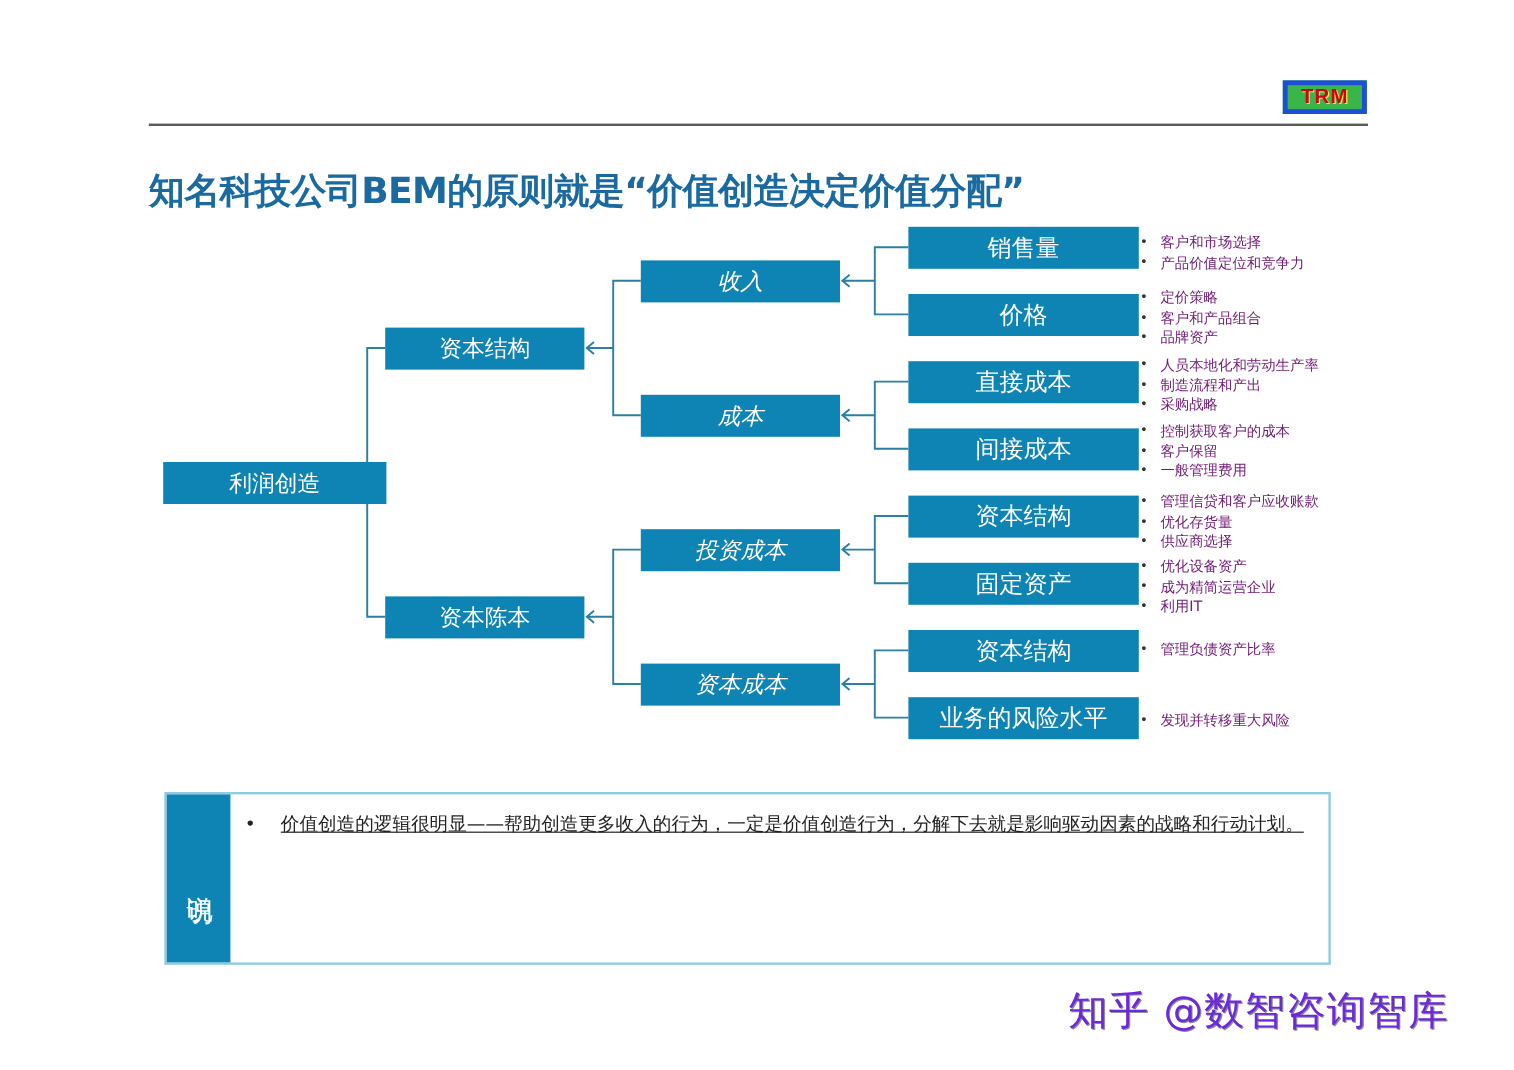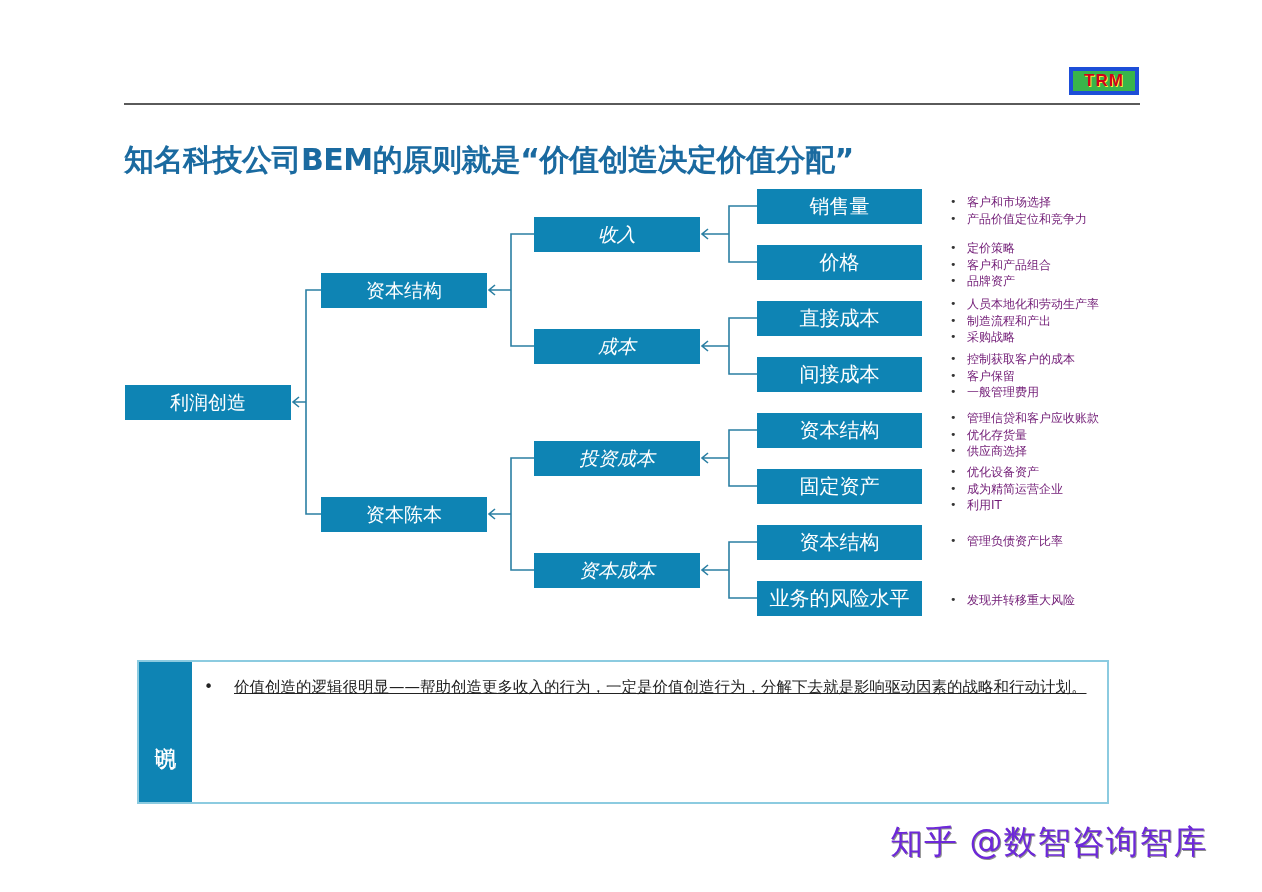--- a/index.html
+++ b/index.html
@@ -11,24 +11,24 @@
   .logo span { font-family: "Liberation Sans", sans-serif; font-weight: bold; font-size: 17px; color: #d0021b; letter-spacing: 1px;
                text-shadow: 1px 1px 0 #ffeb3b; }
   .top-rule { position: absolute; left: 124px; top: 103px; width: 1016px; height: 2px; background: #5a5a5a; }
 
   .title { position: absolute; left: 124px; top: 100px; width: 740px; font-size: 30px; font-weight: bold;
            color: #1a6aa0; line-height: 40px; letter-spacing: -0.5px; margin-top: 40px; }
 
   .tree { position: absolute; left: 0; top: 0; width: 1262px; height: 892px; }
   .node { position: absolute; background: #0e84b4; color: #ffffff; display: flex; align-items: center; justify-content: center;
           font-size: 19px; height: 35px; white-space: nowrap; }
-  .l0 { left: 125px; width: 166px; }
+  .l0 { left: 136px; width: 186px; }
   .l1 { left: 321px; width: 166px; }
   .l2 { left: 534px; width: 166px; font-style: italic; }
-  .l3 { left: 757px; width: 165px; font-size: 20px; }
+  .l3 { left: 757px; width: 192px; font-size: 20px; }
 
   .notes { position: absolute; left: 950px; font-size: 12px; color: #701a75; line-height: 16.5px; }
   .notes li { list-style: none; position: relative; padding-left: 17px; white-space: nowrap; }
   .notes li::before { content: "•"; position: absolute; left: 0; top: 0; font-size: 11px; color: #333; }
 
   .explain { position: absolute; left: 137px; top: 660px; width: 972px; height: 144px; border: 2px solid #8ccbe0;
              display: flex; background: #fff; }
   .explain-tab { width: 53px; background: #0e84b4; color: #ffffff; font-size: 22px; display: flex; align-items: center;
                  justify-content: center; writing-mode: vertical-rl; letter-spacing: 2px; }
   .explain-body { flex: 1; padding: 10px 20px 0 12px; font-size: 15.5px; color: #222; line-height: 31px; }

